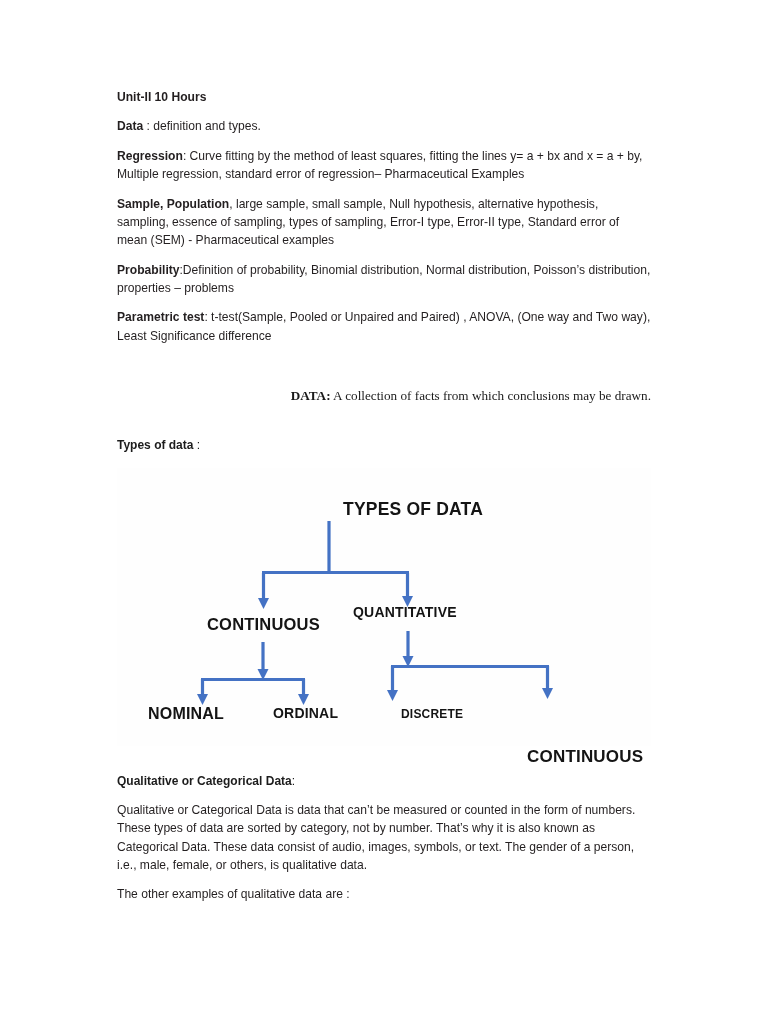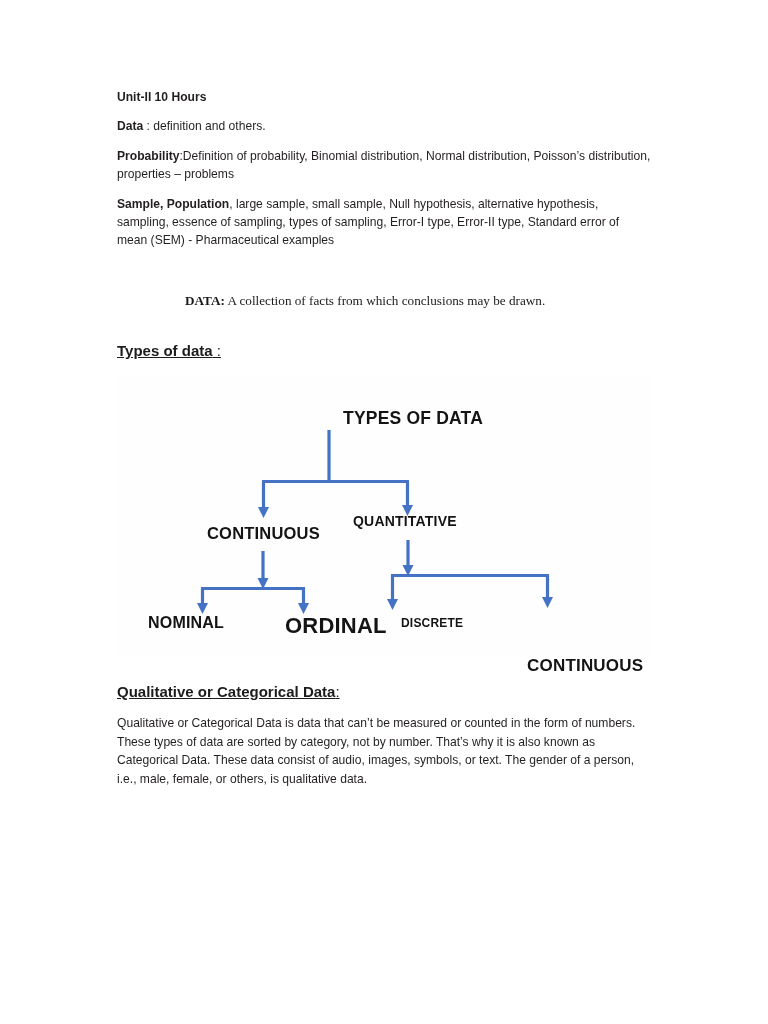--- a/index.html
+++ b/index.html
@@ -46,25 +46,24 @@
     color: #1a1a1a;
     line-height: 1.5;
   }
   .serif-line b { font-weight: bold; }
 
   .spacer-1 { height: 30px; }
   .spacer-2 { height: 30px; }
 
   .heading {
     margin: 0 0 11px 0;
-    font-size: 15px;
+    font-size: 12px;
     font-weight: bold;
     line-height: 1.5;
     color: #1c1c1c;
-    text-decoration: underline;
   }
   .heading .thin { font-weight: normal; }
 
   
   .diagram-wrap {
     position: relative;
     width: 534px;
     height: 278px;
     margin: 14px 0 0 0;
     background: #fefefe;
@@ -81,43 +80,45 @@
     font-weight: bold;
     color: #141414;
     white-space: nowrap;
     letter-spacing: 0.2px;
     line-height: 1;
   }
   .d-root   { left: 226px; top: 33px;  font-size: 17.5px; }
   .d-qual   { left: 90px;  top: 148px; font-size: 16.5px; }
   .d-quant  { left: 236px; top: 137px; font-size: 14px; }
   .d-nominal    { left: 31px;  top: 238px; font-size: 16px; }
-  .d-ordinal    { left: 168px; top: 238px; font-size: 22px; text-align: right; }
+  .d-ordinal    { left: 156px; top: 238px; font-size: 14px; text-align: right; }
   .d-discrete   { left: 284px; top: 240px; font-size: 12px;   }
   .d-continuous { left: 410px; top: 240px; font-size: 17px; margin-top: 40px;   }
 </style>
 </head>
 <body>
 
 <div class="page">
   <div class="content">
 
     <p class="para"><b>Unit-II 10 Hours</b></p>
 
-    <p class="para"><b>Data</b><span> : definition and others.</span></p>
+    <p class="para"><b>Data</b><span> : definition and types.</span></p>
 
+    <p class="para"><b>Regression</b><span>: Curve fitting by the method of least squares, fitting the lines y= a + bx and x = a + by, Multiple regression, standard error of regression– Pharmaceutical Examples</span></p>
+
+    <p class="para"><b>Sample, Population</b><span>, large sample, small sample, Null hypothesis, alternative hypothesis, sampling, essence of sampling, types of sampling, Error-I type, Error-II type, Standard error of mean (SEM) - Pharmaceutical examples</span></p>
 
     <p class="para"><b>Probability</b><span>:Definition of probability, Binomial distribution, Normal distribution, Poisson’s distribution, properties – problems</span></p>
 
-    <p class="para"><b>Sample, Population</b><span>, large sample, small sample, Null hypothesis, alternative hypothesis, sampling, essence of sampling, types of sampling, Error-I type, Error-II type, Standard error of mean (SEM) - Pharmaceutical examples</span></p>
-
+    <p class="para"><b>Parametric test</b><span>: t-test(Sample, Pooled or Unpaired and Paired) , ANOVA, (One way and Two way), Least Significance difference</span></p>
 
     <div class="spacer-1"></div>
 
-    <p class="serif-line" style="margin-left:68px;"><b>DATA:</b><span> A collection of facts from which conclusions may be drawn.</span></p>
+    <p class="serif-line" style="margin-left:68px;text-align:right;"><b>DATA:</b><span> A collection of facts from which conclusions may be drawn.</span></p>
 
     <div class="spacer-2"></div>
 
     <p class="heading"><span>Types of data</span><span class="thin"> :</span></p>
 
     <div class="diagram-wrap">
       <svg class="diagram" viewBox="0 0 534 278">
         <defs>
           <marker id="arw" markerWidth="7" markerHeight="8" refX="3.5" refY="7.4" orient="auto-start-reverse" markerUnits="userSpaceOnUse">
             <path d="M 0 0 L 7 0 L 3.5 8 Z" fill="#4472c4" transform="rotate(180 3.5 4)"></path>
@@ -165,15 +166,16 @@
       <div class="dlabel d-discrete">DISCRETE</div>
       <div class="dlabel d-continuous">CONTINUOUS</div>
     </div>
 
     <div style="height:26px"></div>
 
     <p class="heading"><span>Qualitative or Categorical Data</span><span class="thin">:</span></p>
 
     <p class="para">Qualitative or Categorical Data is data that can’t be measured or counted in the form of numbers. These types of data are sorted by category, not by number. That’s why it is also known as Categorical Data. These data consist of audio, images, symbols, or text. The gender of a person, i.e., male, female, or others, is qualitative data.</p>
 
+    <p class="para">The other examples of qualitative data are :</p>
 
   </div>
 </div>
 
 </body></html>

